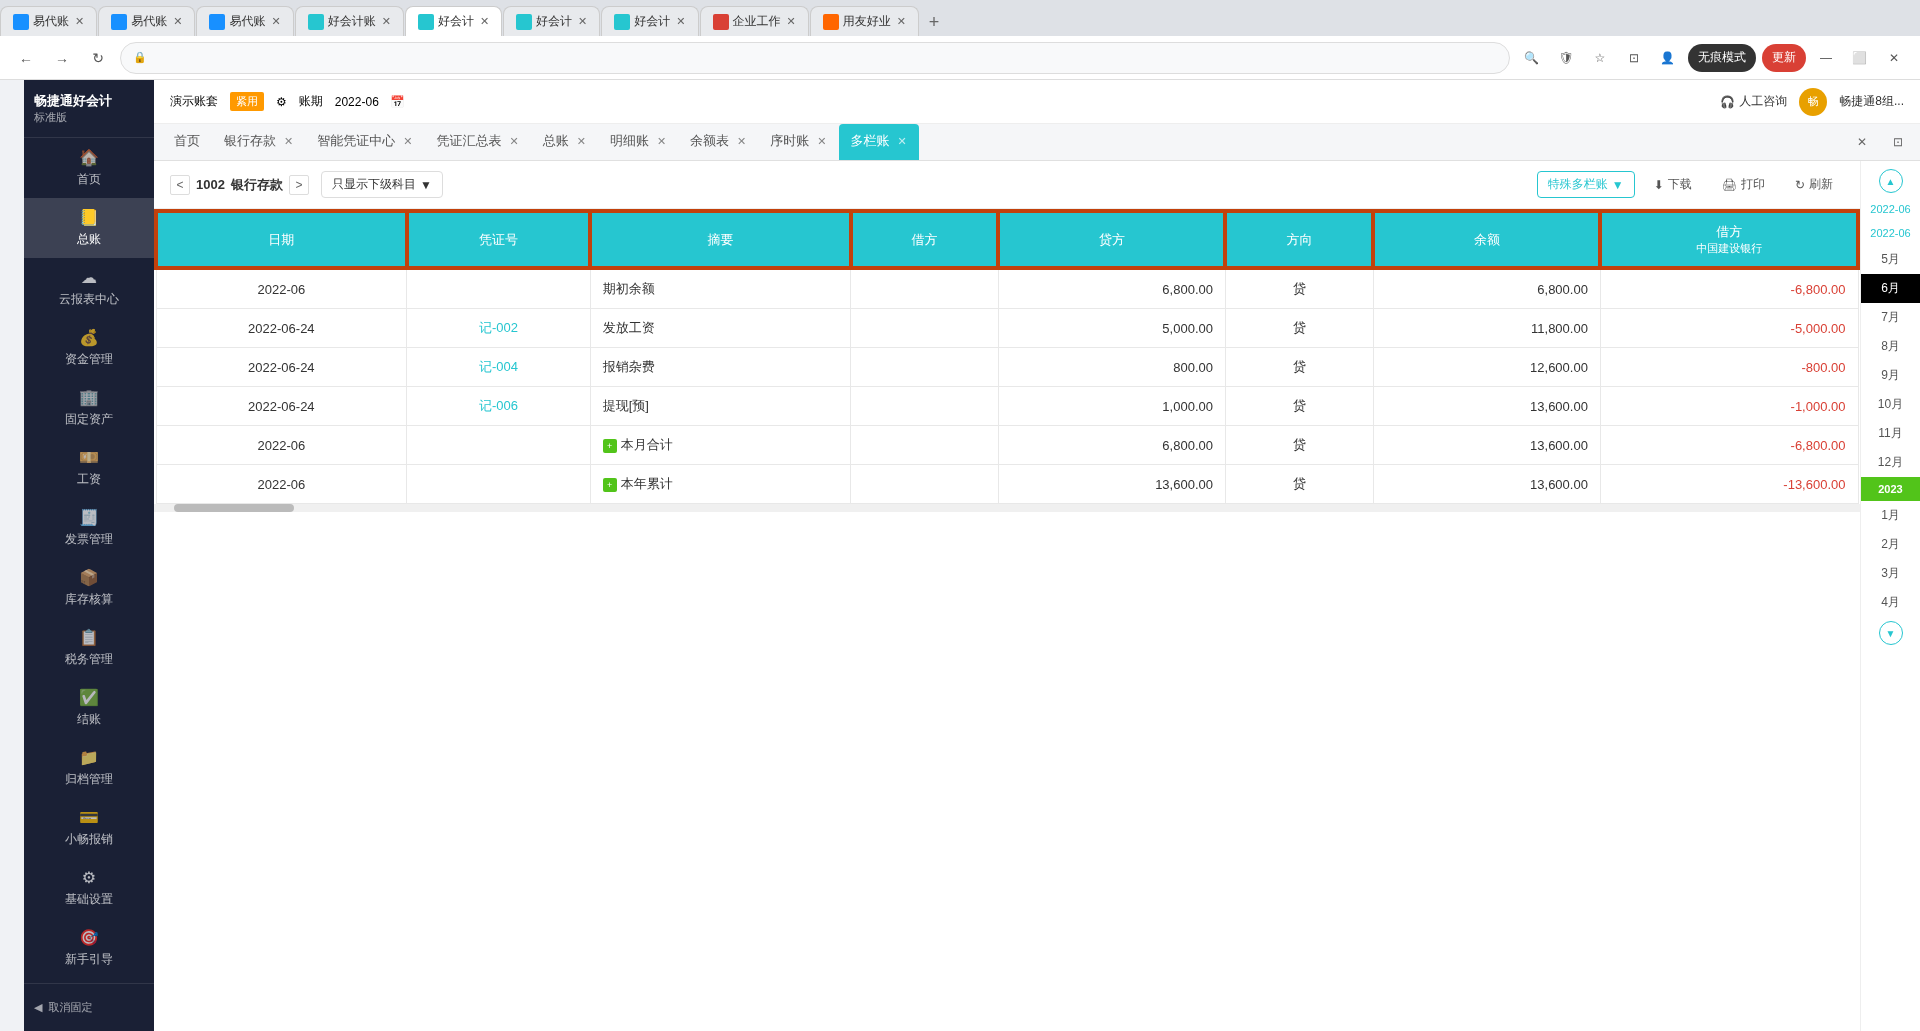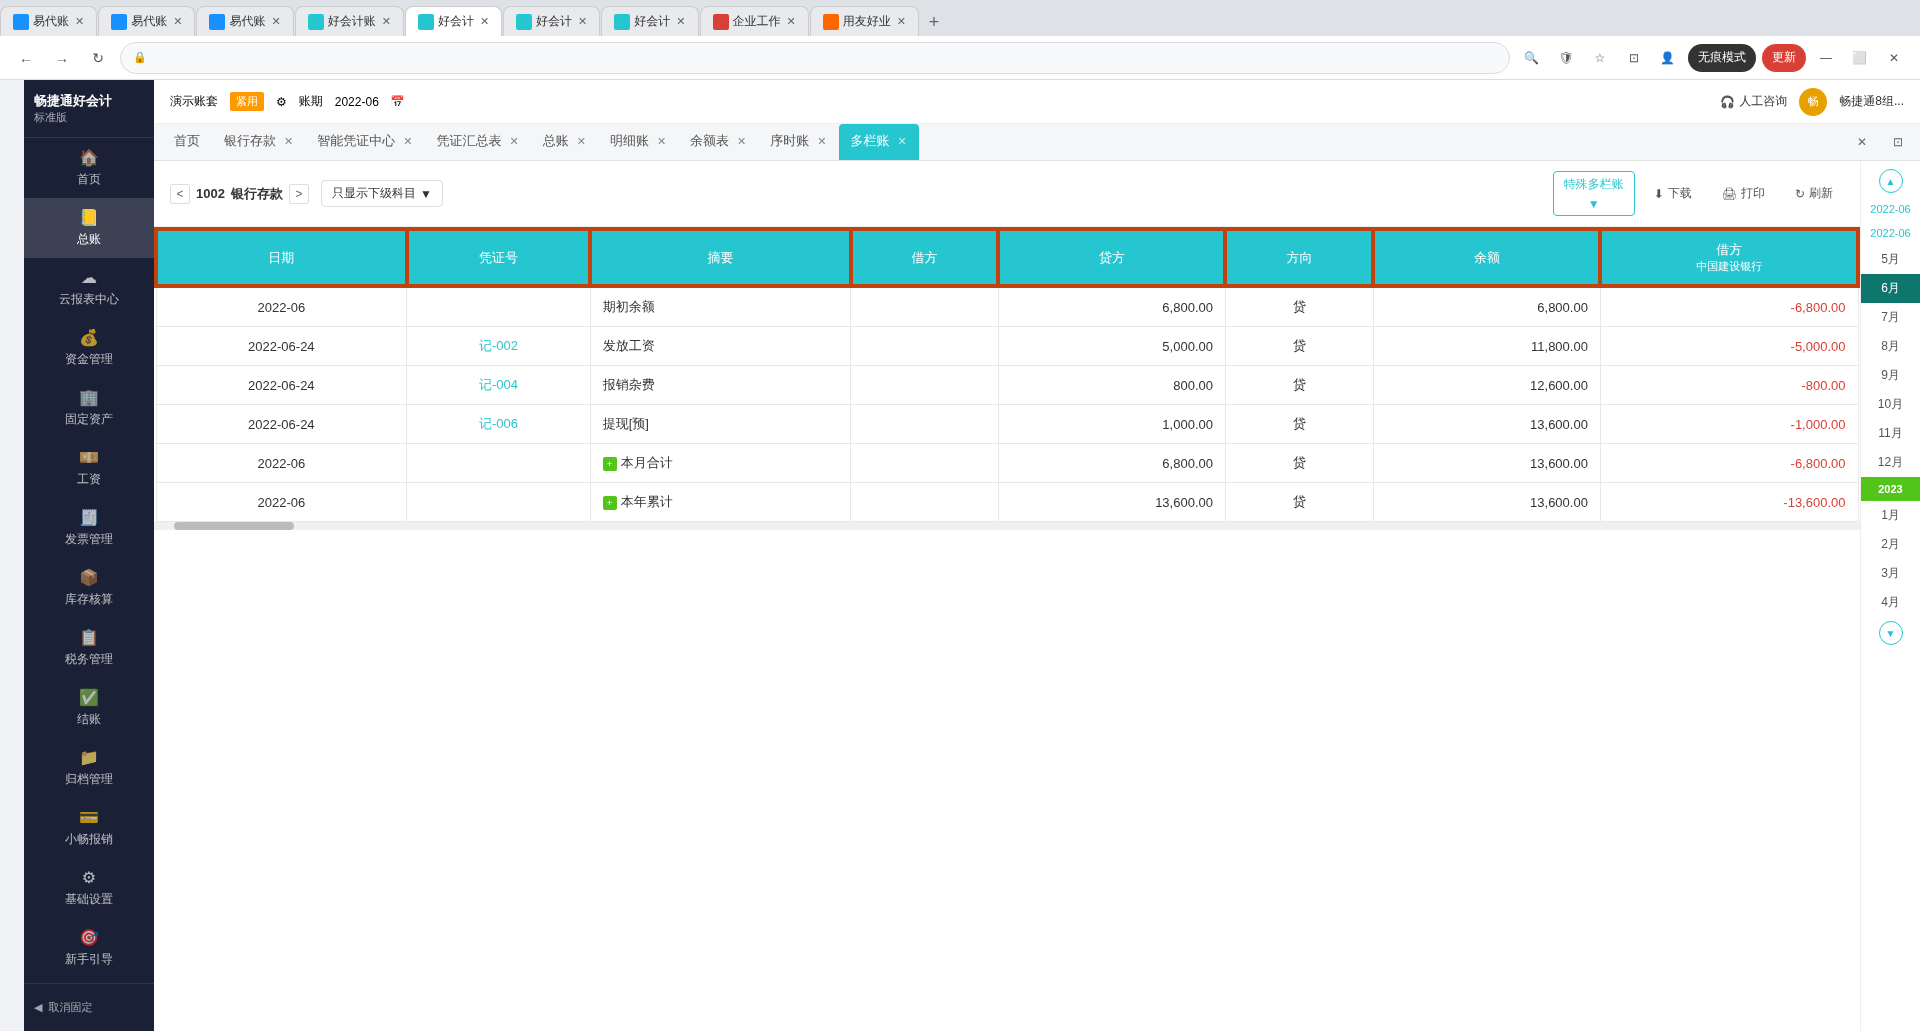--- a/index.html
+++ b/index.html
@@ -64,36 +64,36 @@
     
     .ledger-area { flex: 1; display: flex; flex-direction: column; overflow: hidden; }
 
     
     .ledger-toolbar { padding: 10px 16px; display: flex; align-items: center; gap: 12px; background: #fff; border-bottom: 1px solid #eee; flex-shrink: 0; }
     .account-nav { display: flex; align-items: center; gap: 6px; }
     .nav-arrow { width: 20px; height: 20px; display: flex; align-items: center; justify-content: center; cursor: pointer; color: #666; border: 1px solid #ddd; border-radius: 2px; }
     .account-name { font-size: 13px; font-weight: bold; color: #333; }
     .filter-dropdown { display: flex; align-items: center; gap: 4px; border: 1px solid #ddd; border-radius: 4px; padding: 4px 10px; cursor: pointer; font-size: 12px; color: #333; }
     .toolbar-right { margin-left: auto; display: flex; align-items: center; gap: 8px; }
-    .multi-col-btn { border: 1px solid #26c6d0; color: #26c6d0; border-radius: 4px; padding: 4px 10px; cursor: pointer; font-size: 12px; display: flex; align-items: center; gap: 4px; flex-direction: column; }
+    .multi-col-btn { border: 1px solid #26c6d0; color: #26c6d0; border-radius: 4px; padding: 4px 10px; cursor: pointer; font-size: 12px; display: flex; align-items: center; gap: 4px; }
     .action-btn { display: flex; align-items: center; gap: 4px; padding: 4px 10px; cursor: pointer; font-size: 12px; color: #555; border: 1px solid transparent; }
 
     
     .ledger-table-wrap { flex: 1; overflow: auto; }
     .ledger-table { width: 100%; border-collapse: collapse; min-width: 800px; }
     .ledger-table thead th { background: #26c6d0; color: #fff; padding: 10px 12px; font-size: 13px; font-weight: normal; text-align: center; border: 4px solid #c2410c; position: sticky; top: 0; z-index: 2; }
     .ledger-table tbody td { padding: 10px 12px; border: 1px solid #e8e8e8; font-size: 13px; color: #333; text-align: center; }
     .ledger-table .amount { text-align: right; }
     .ledger-table .link { color: #26c6d0; cursor: pointer; text-decoration: none; }
     .ledger-table .summary-icon { display: inline-block; width: 14px; height: 14px; background: #52c41a; border-radius: 2px; color: #fff; font-size: 9px; line-height: 14px; text-align: center; margin-right: 4px; }
 
     
     .date-nav { width: 60px; background: #fff; border-left: 1px solid #eee; display: flex; flex-direction: column; align-items: center; padding: 4px 0; overflow-y: auto; flex-shrink: 0; }
     .date-nav-item { width: 100%; text-align: center; padding: 6px 4px; font-size: 12px; color: #555; cursor: pointer; }
-    .date-nav-item.active { background: #0f766e; color: #fff; border-radius: 0; }
+    .date-nav-item.active { background: #000000; color: #fff; border-radius: 0; }
     .date-nav-item.year-2023 { background: #52c41a; color: #fff; font-size: 11px; }
     .date-nav-scroll-btn { width: 24px; height: 24px; display: flex; align-items: center; justify-content: center; cursor: pointer; color: #26c6d0; border: 1px solid #26c6d0; border-radius: 50%; margin: 4px auto; font-size: 10px; }
 
     
     .ledger-table-wrap::-webkit-scrollbar { height: 8px; width: 8px; }
     .ledger-table-wrap::-webkit-scrollbar-track { background: #f0f0f0; }
     .ledger-table-wrap::-webkit-scrollbar-thumb { background: #ccc; border-radius: 4px; }
   </style>
 </head>
 <body>

